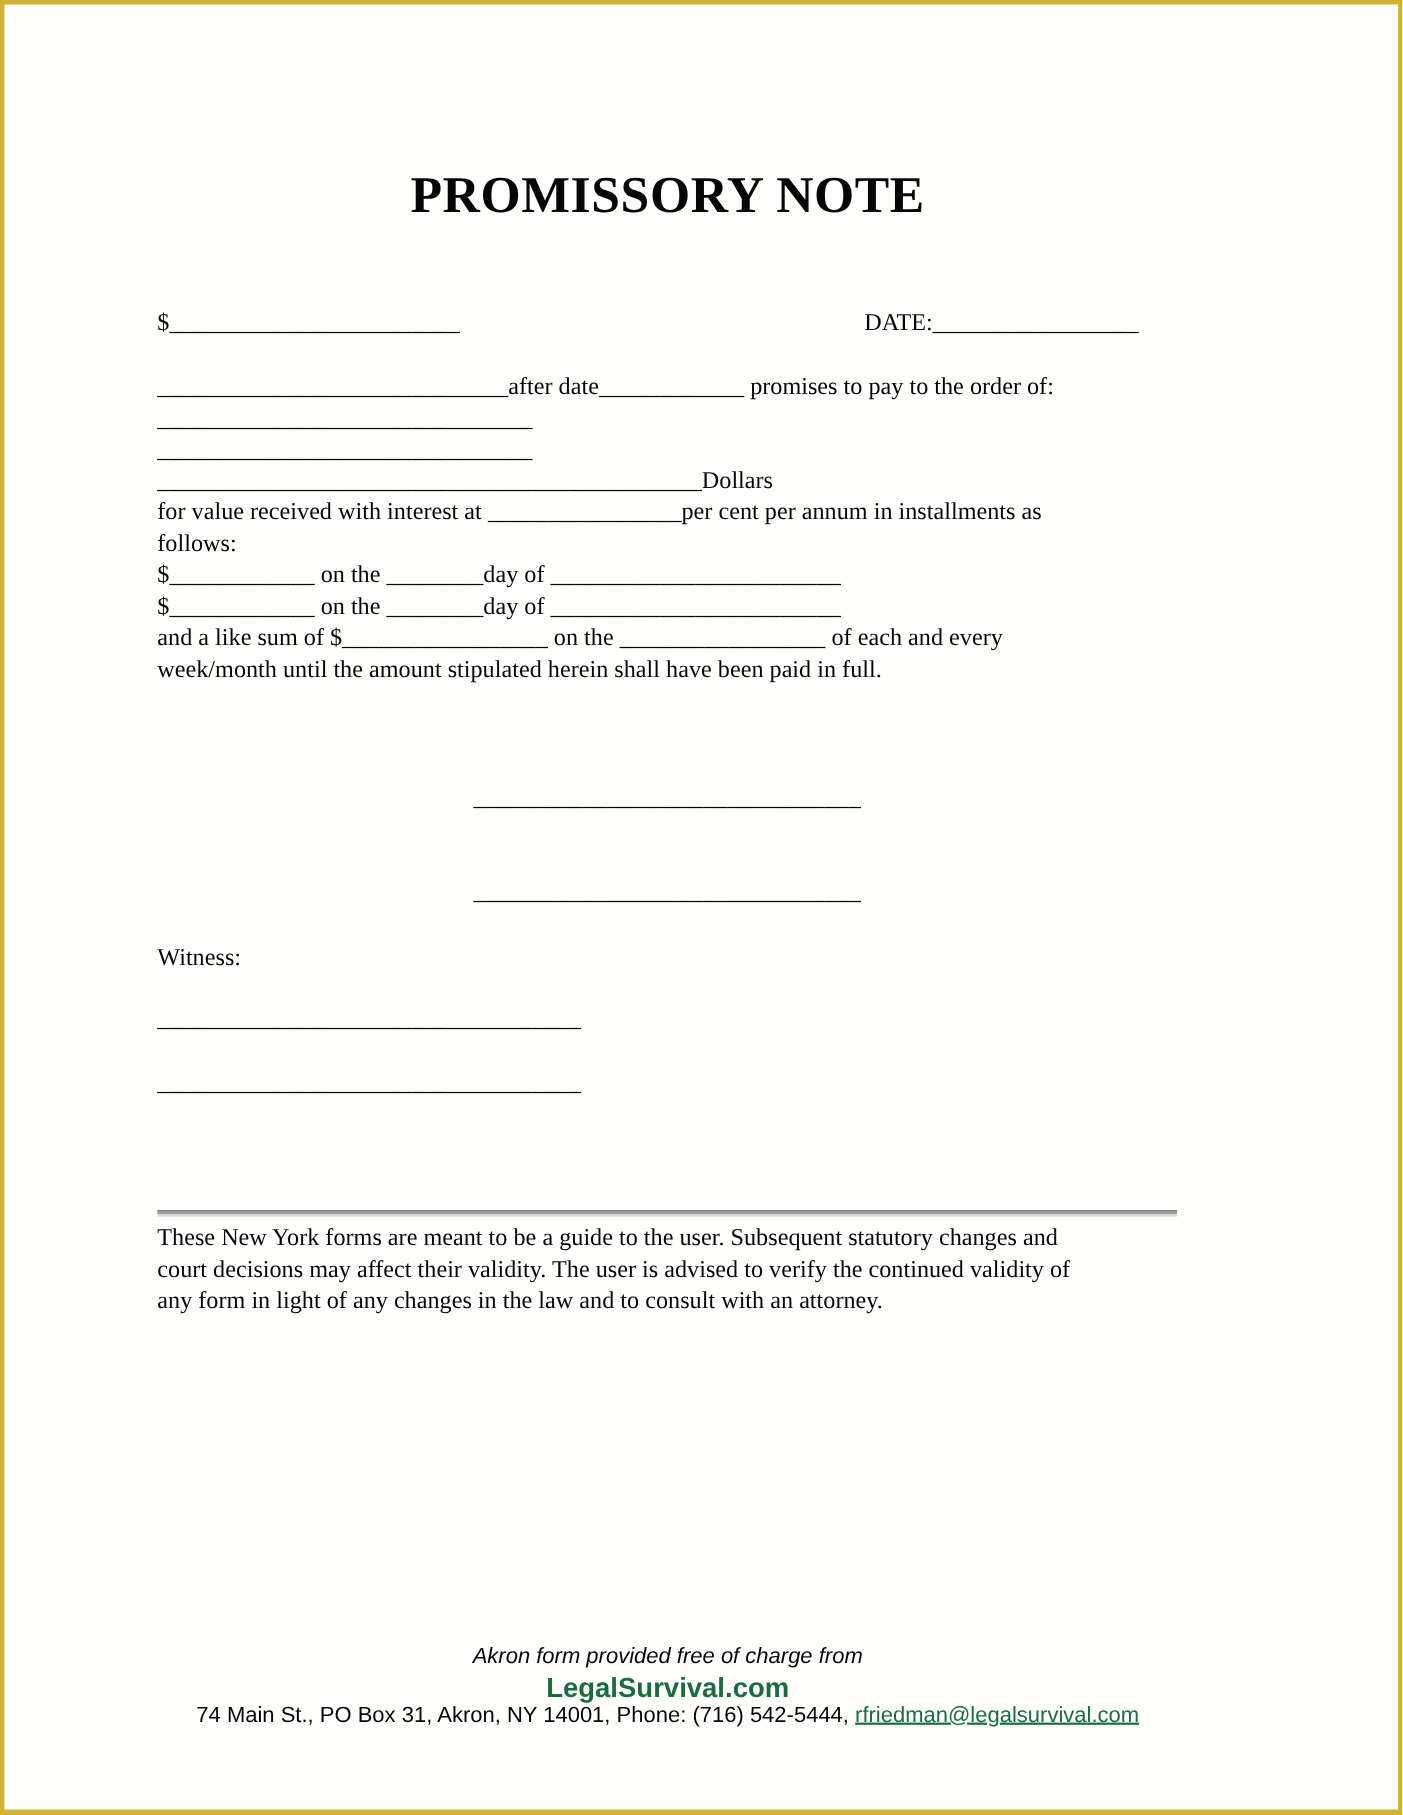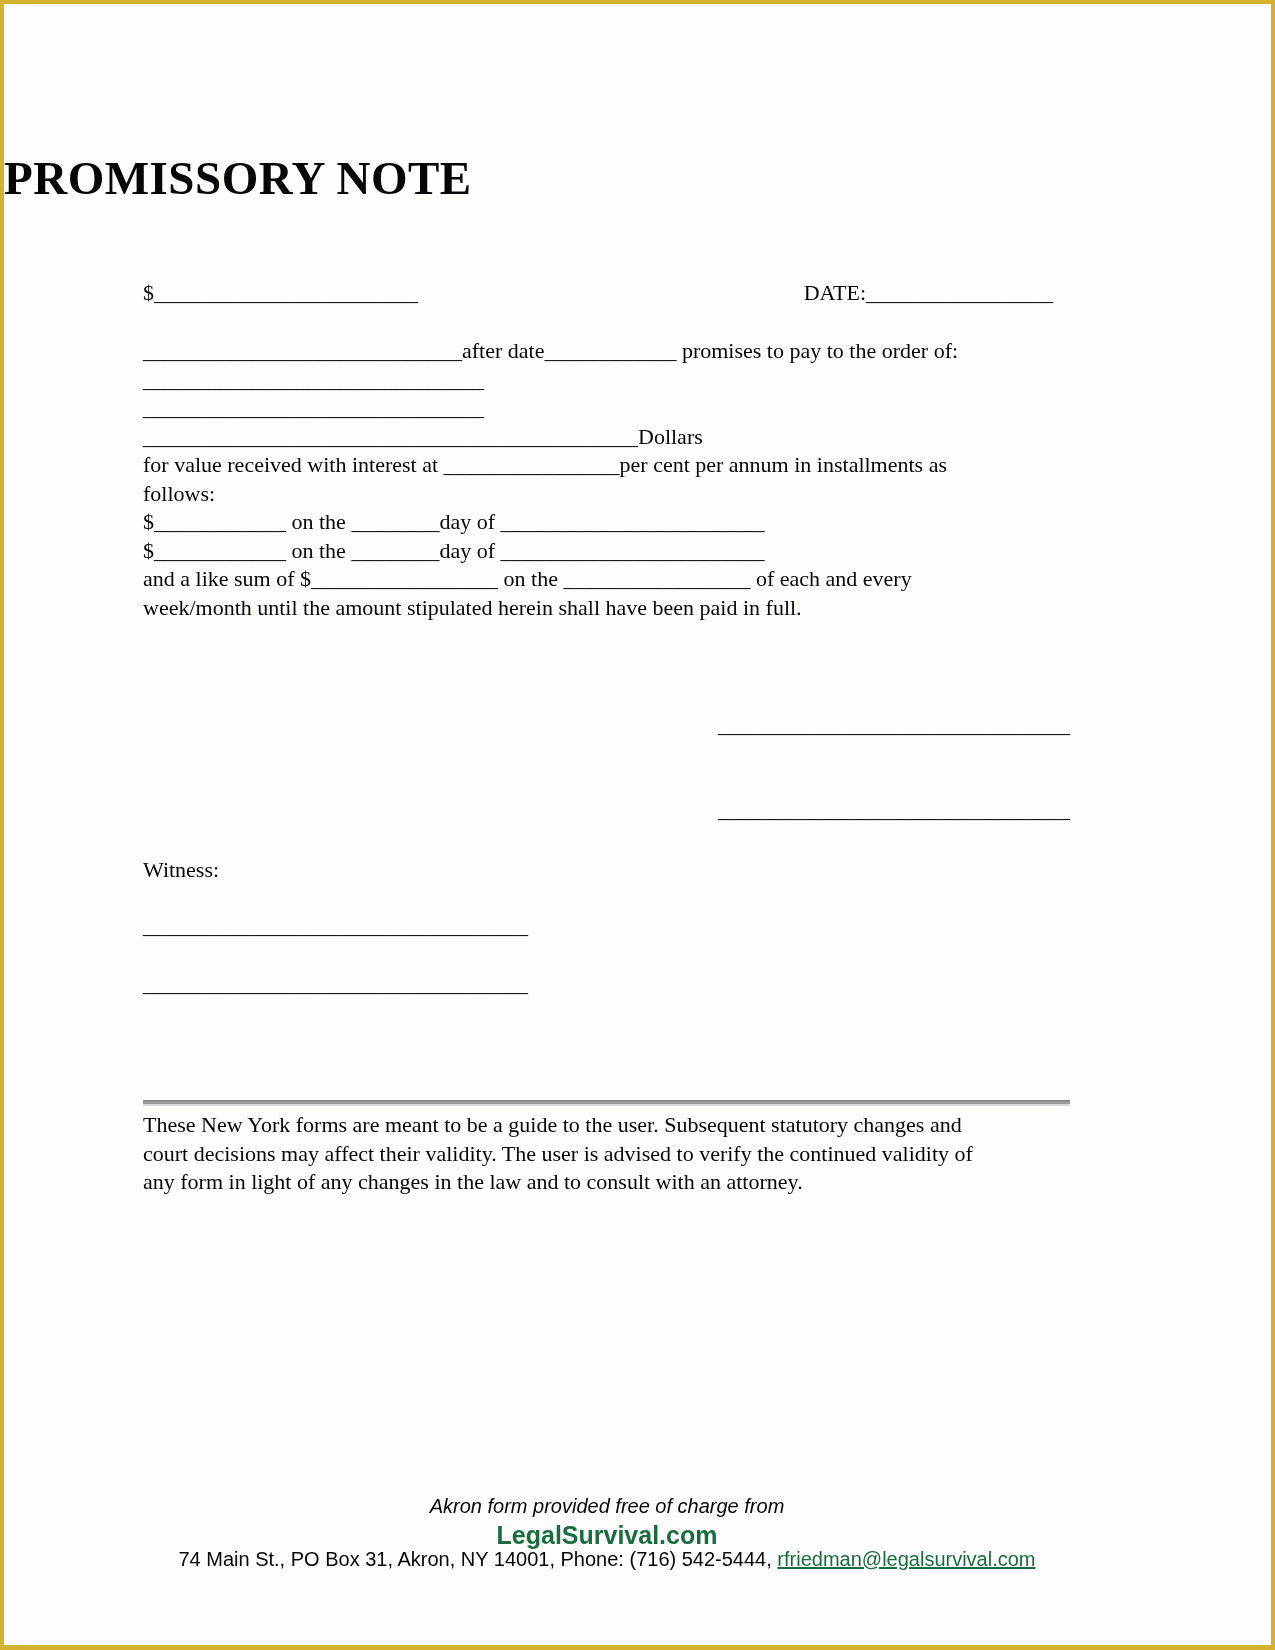--- a/index.html
+++ b/index.html
@@ -10,33 +10,34 @@
     background:#fdfdfc;
     border:4px solid #d2b230;
     border-bottom-width:5px;
     overflow:hidden;
     font-family:"Liberation Serif", serif;
     color:#060606;
   }
   .abs{position:absolute;}
   .doc-title{
     left:0;right:61px;top:147px;
+    text-align:center;
     font-weight:bold;
     font-size:47px;
     letter-spacing:.5px;
     white-space:nowrap;
   }
   .bodytext{font-size:22px;line-height:28.5px;white-space:nowrap;}
   .row-amount-date{
     left:139px;width:927px;top:275px;
     display:flex;justify-content:space-between;gap:20px;
   }
-  .date-span{margin-right:17px;}
+  .date-span{margin-right:35px;}
   .form-block{left:139px;top:333px;width:940px;}
-  .sig-line{left:139px;width:927px;text-align:right;}
+  .sig-line{left:139px;width:927px;text-align:center;}
   .sig1{top:707px;}
   .sig2{top:792px;}
   .witness-label{left:139px;top:852px;}
   .wline1{left:139px;top:908px;}
   .wline2{left:139px;top:966px;}
   .no-due{left:139px;top:1052px;}
   .divider{
     left:139px;top:1096px;width:927px;height:6px;
     background:linear-gradient(#7e7e7e 0 17%, #9b9b9b 17% 60%, #d8d8d8 60% 100%);
   }

